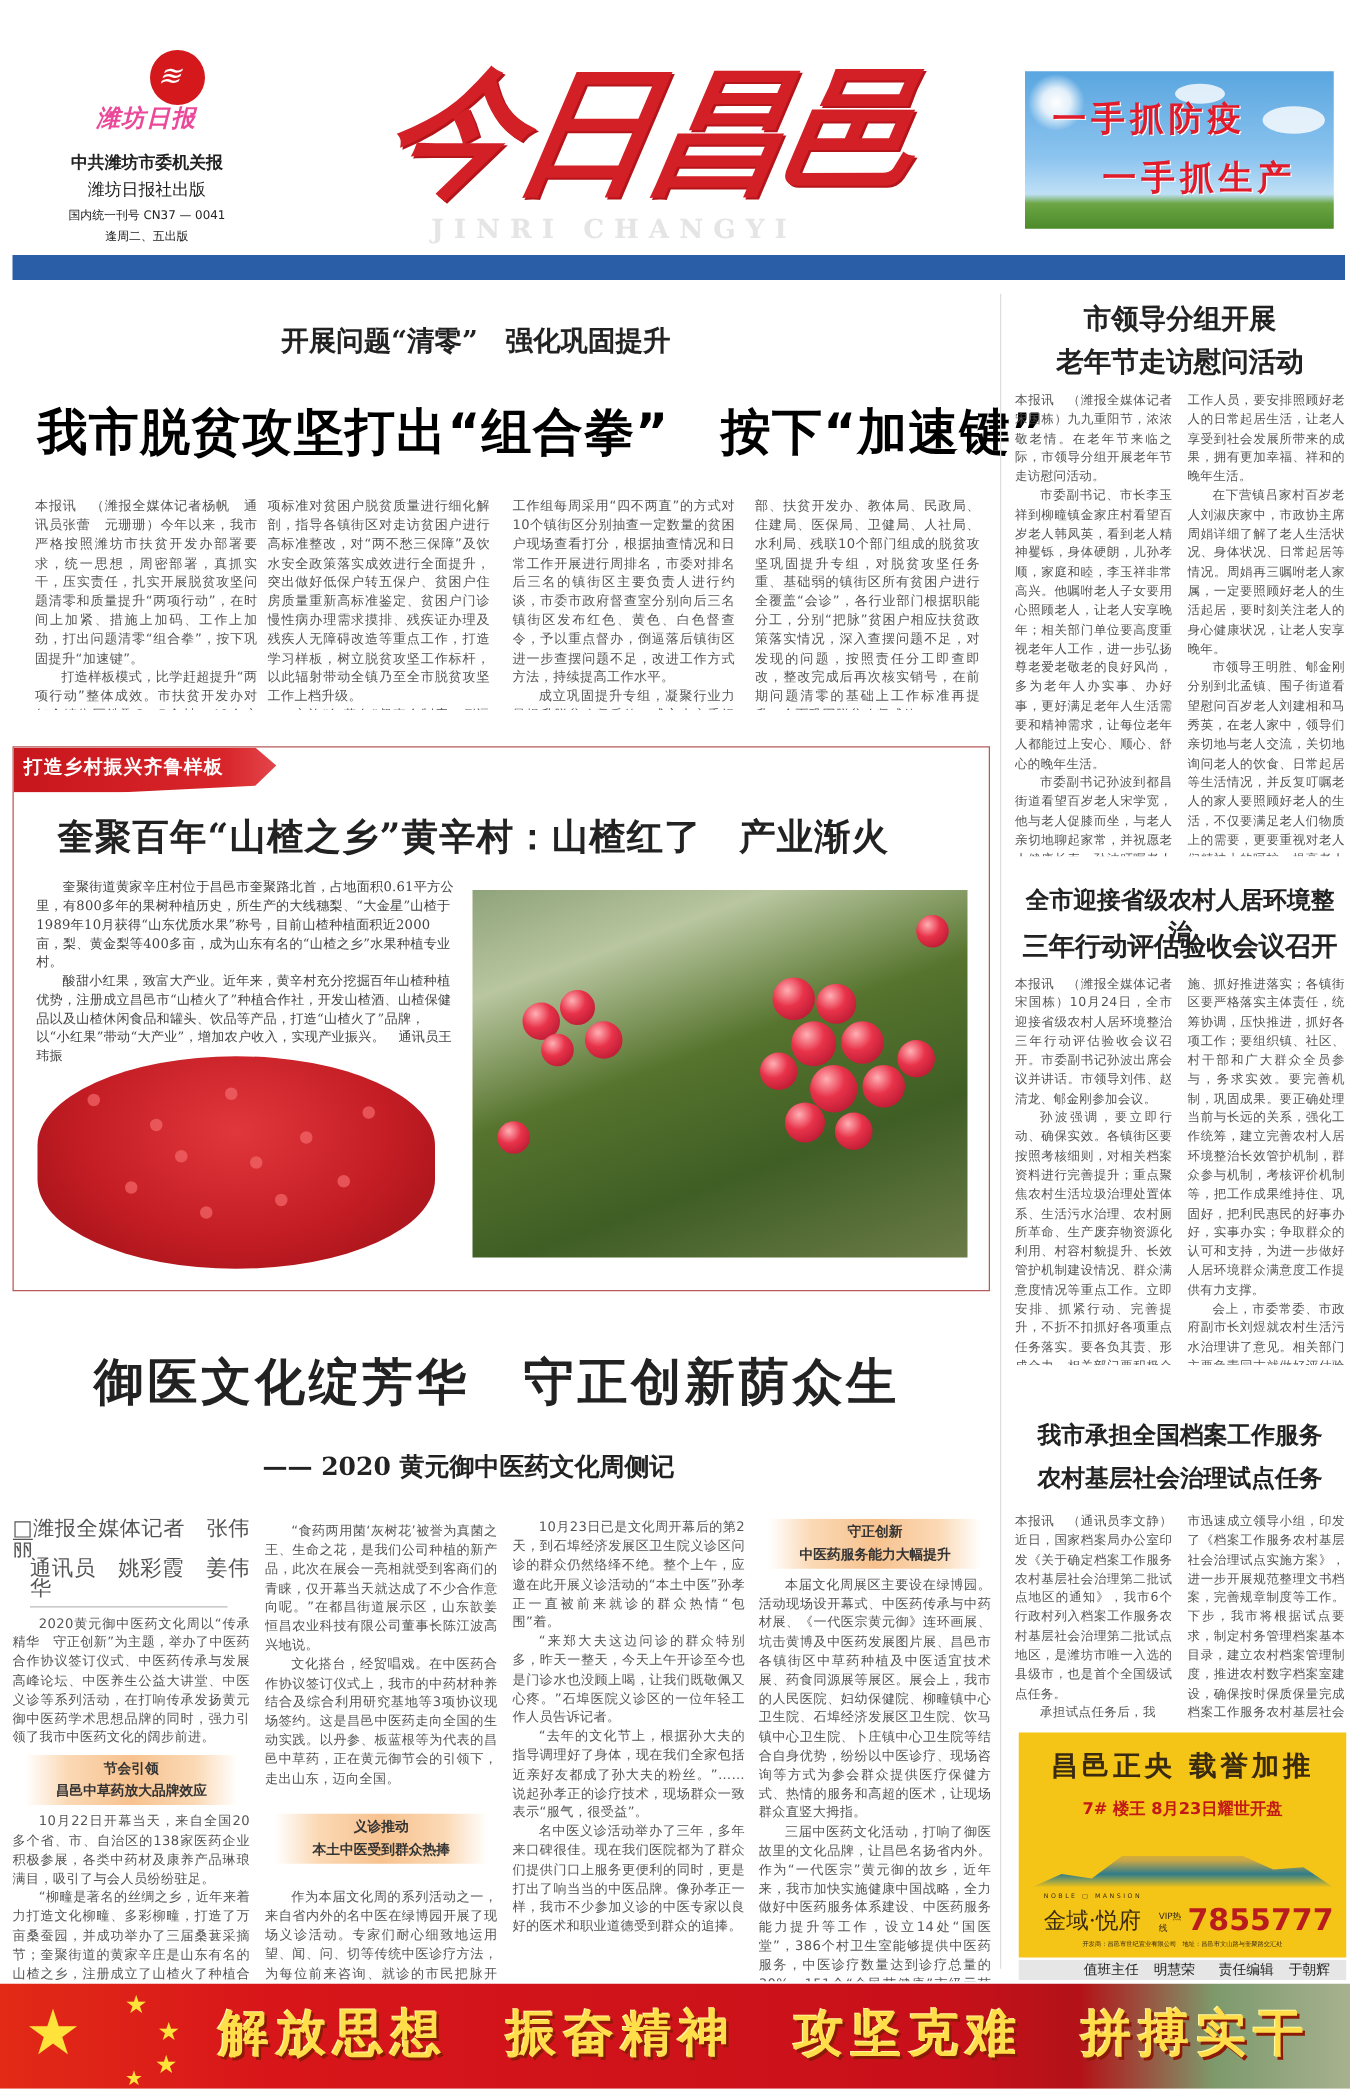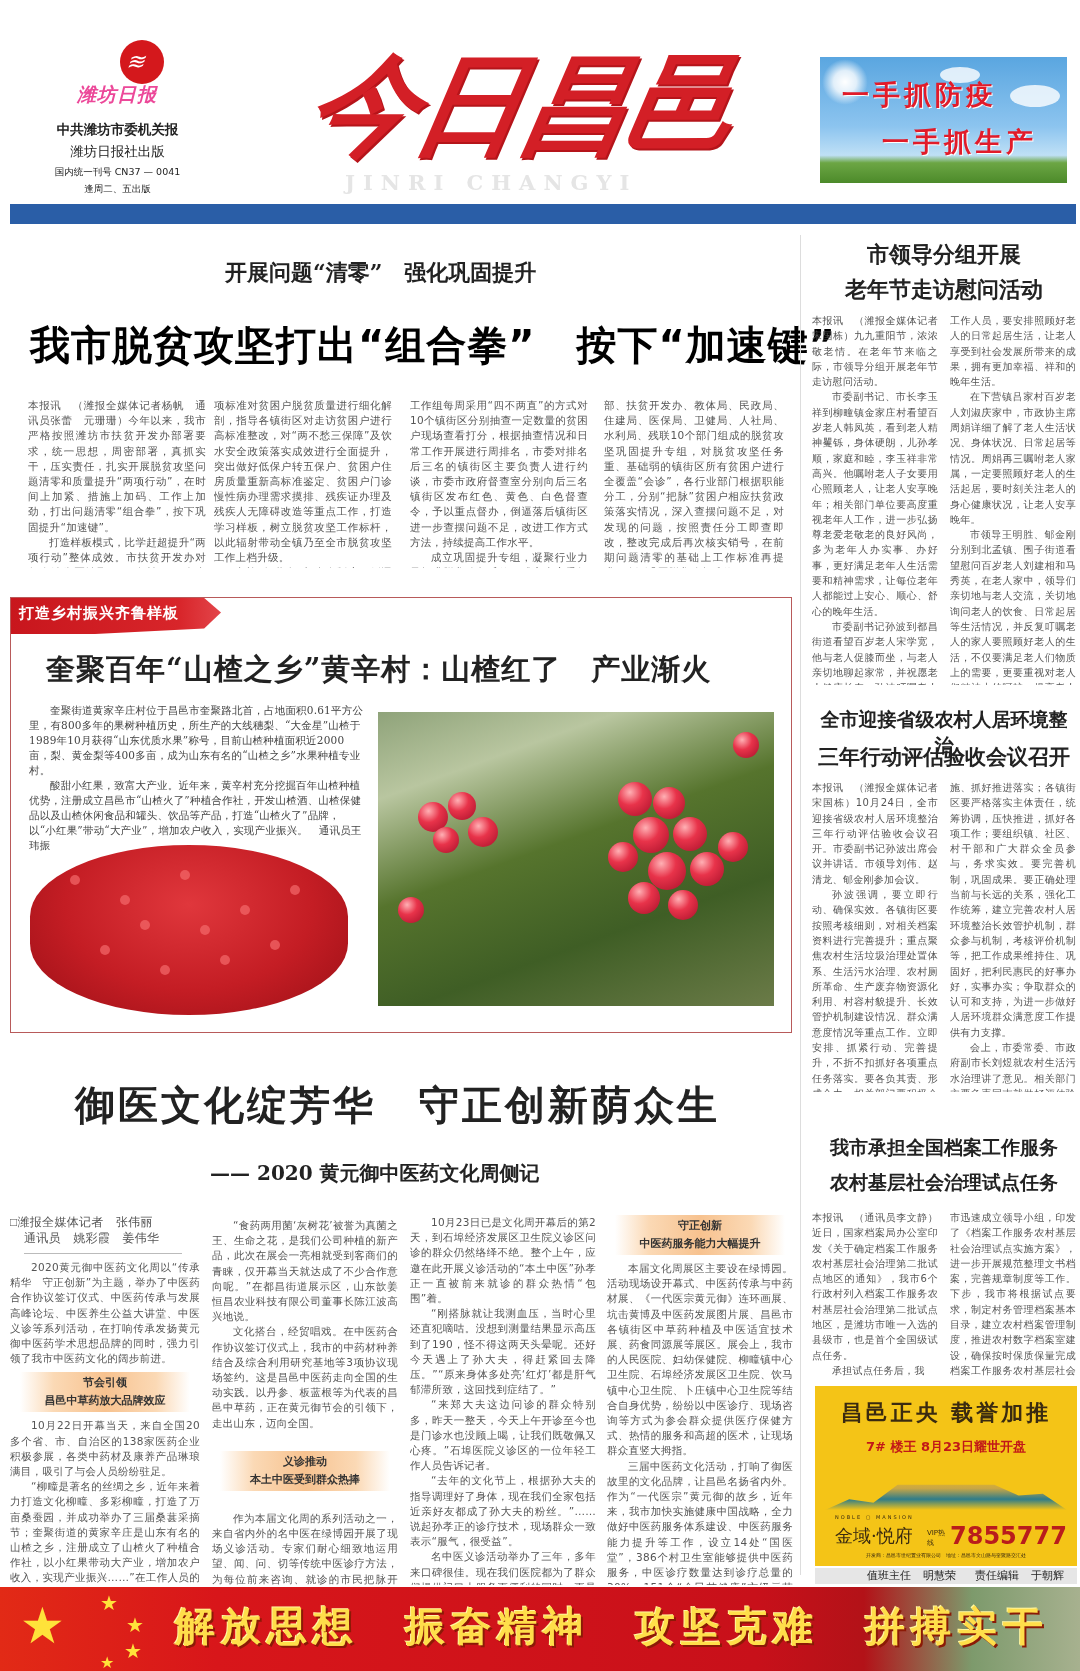--- a/index.html
+++ b/index.html
@@ -181,21 +181,21 @@
 </div>
 <div class="col body-text" style="left:950px;top:780px;width:126px;height:312px;font-size:10px;line-height:15.3px;">
   <p class="noindent">施、抓好推进落实；各镇街区要严格落实主体责任，统筹协调，压快推进，抓好各项工作；要组织镇、社区、村干部和广大群众全员参与，务求实效。要完善机制，巩固成果。要正确处理当前与长远的关系，强化工作统筹，建立完善农村人居环境整治长效管护机制，群众参与机制，考核评价机制等，把工作成果维持住、巩固好，把利民惠民的好事办好，实事办实；争取群众的认可和支持，为进一步做好人居环境群众满意度工作提供有力支撑。</p>
   <p>会上，市委常委、市政府副市长刘煜就农村生活污水治理讲了意见。相关部门主要负责同志就做好评估验收进行了发言。</p>
 </div>
 
 <div class="abs section-title-big" style="left:75px;top:1078px;white-space:nowrap;">御医文化绽芳华　守正创新荫众生</div>
 <div class="abs kicker" style="left:210px;top:1160px;font-size:20px;white-space:nowrap;">—— 2020 黄元御中医药文化周侧记</div>
 
 <div class="col" style="left:10px;top:1215px;width:190px;height:370px;">
-  <div class="body-text" style="font-size:12px;line-height:16px;font-family:Liberation Mono, monospace;">
+  <div class="body-text" style="font-size:17px;line-height:16px;">
     <div>□潍报全媒体记者　张伟丽</div>
     <div style="padding-left:14px;">通讯员　姚彩霞　姜伟华</div>
   </div>
   <div class="divider" style="margin:6px 18px 6px 14px;"></div>
   <div class="body-text">
       <p>2020黄元御中医药文化周以“传承精华　守正创新”为主题，举办了中医药合作协议签订仪式、中医药传承与发展高峰论坛、中医养生公益大讲堂、中医义诊等系列活动，在打响传承发扬黄元御中医药学术思想品牌的同时，强力引领了我市中医药文化的阔步前进。</p>
     </div>
   <div class="sub-bar" style="margin:6px 10px;padding:2px 0;">
     <span class="a">节会引领</span>
     <span class="b">昌邑中草药放大品牌效应</span>
@@ -216,21 +216,20 @@
     <span class="b">本土中医受到群众热捧</span>
   </div>
   <div class="body-text">
       <p>作为本届文化周的系列活动之一，来自省内外的名中医在绿博园开展了现场义诊活动。专家们耐心细致地运用望、闻、问、切等传统中医诊疗方法，为每位前来咨询、就诊的市民把脉开方，受到广大群众的好评。</p>
     </div>
 </div>
 
 <div class="col" style="left:410px;top:1215px;width:186px;height:370px;">
   <div class="body-text">
     <p>10月23日已是文化周开幕后的第2天，到石埠经济发展区卫生院义诊区问诊的群众仍然络绎不绝。整个上午，应邀在此开展义诊活动的“本土中医”孙孝正一直被前来就诊的群众热情“包围”着。</p>
-    <p>“刚搭脉就让我测血压，当时心里还直犯嘀咕。没想到测量结果显示高压到了190，怪不得这两天头晕呢。还好今天遇上了孙大夫，得赶紧回去降压。”“原来身体多处亮‘红灯’都是肝气郁滞所致，这回找到症结了。”</p>
     <p>“来郑大夫这边问诊的群众特别多，昨天一整天，今天上午开诊至今也是门诊水也没顾上喝，让我们既敬佩又心疼。”石埠医院义诊区的一位年轻工作人员告诉记者。</p>
     <p>“去年的文化节上，根据孙大夫的指导调理好了身体，现在我们全家包括近亲好友都成了孙大夫的粉丝。”……说起孙孝正的诊疗技术，现场群众一致表示“服气，很受益”。</p>
     <p>名中医义诊活动举办了三年，多年来口碑很佳。现在我们医院都为了群众们提供门口上服务更便利的同时，更是打出了响当当的中医品牌。像孙孝正一样，我市不少参加义诊的中医专家以良好的医术和职业道德受到群众的追捧。</p>
   </div>
 </div>
 
 <div class="col" style="left:607px;top:1215px;width:186px;height:370px;">
   <div class="sub-bar" style="margin:0 8px 6px;padding:2px 0;">
     <span class="a">守正创新</span>
     <span class="b">中医药服务能力大幅提升</span>

